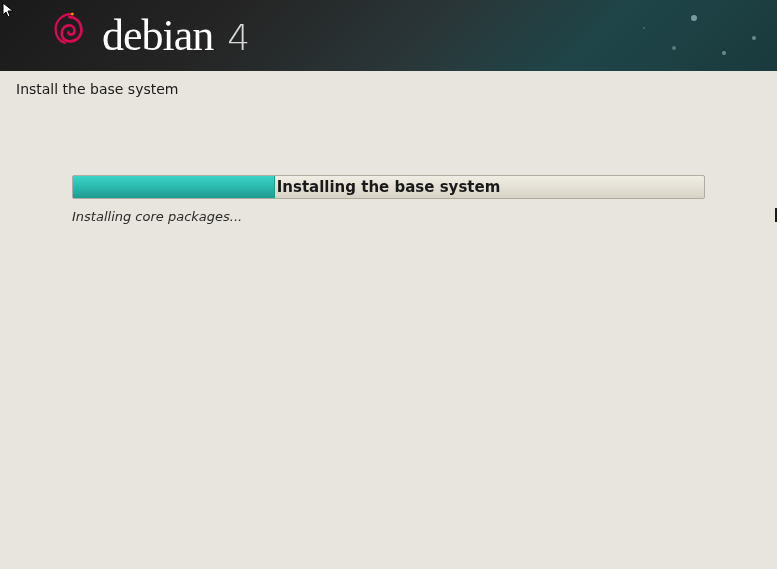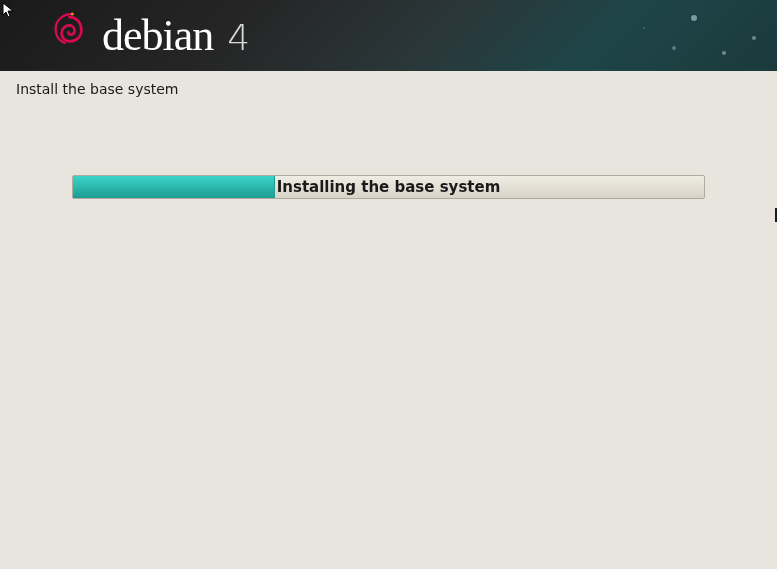--- a/index.html
+++ b/index.html
@@ -147,15 +147,16 @@
   </div>
 </div>
 
 <div class="page-title">Install the base system</div>
 
 <div class="content">
   <div class="progress-container">
     <div class="progress-fill" style="width:32%"></div>
     <div class="progress-label">Installing the base system</div>
   </div>
+  <div class="status-text">Installing core packages...</div>
 </div>
 
 <div class="right-edge"></div>
 
 </body></html>

